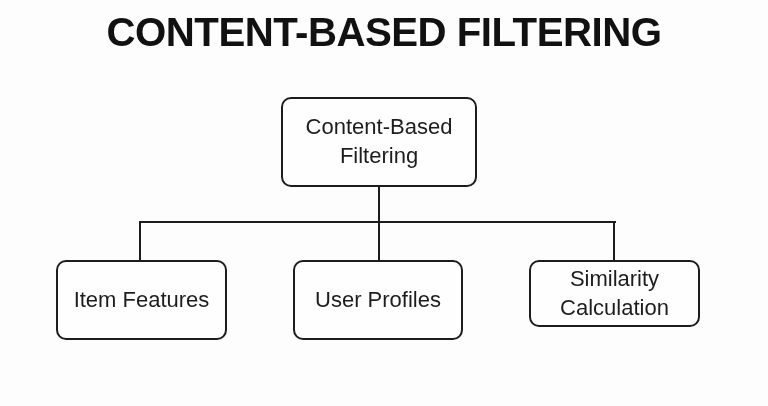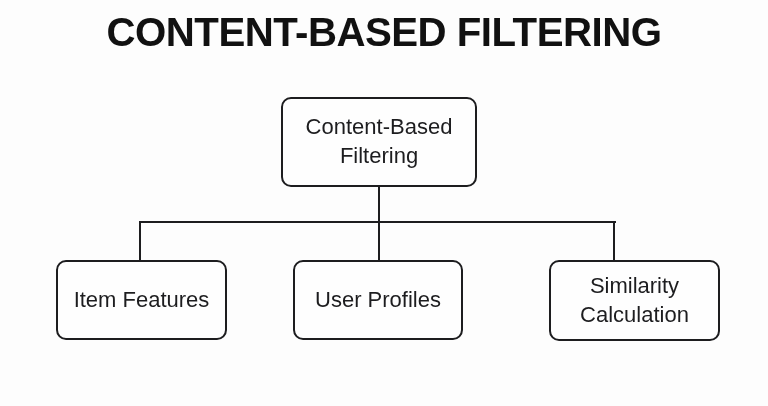--- a/index.html
+++ b/index.html
@@ -71,17 +71,17 @@
   </div>
 
   <div class="node" style="left: 56px; top: 260px; width: 171px; height: 80px;">
     <span>Item Features</span>
   </div>
 
   <div class="node" style="left: 293px; top: 260px; width: 170px; height: 80px; text-align: center;">
     <span>User Profiles</span>
   </div>
 
-  <div class="node" style="left: 529px; top: 260px; width: 171px; height: 81px; margin-left: 20px;">
+  <div class="node" style="left: 529px; top: 260px; width: 171px; height: 67px;">
     <span>Similarity Calculation</span>
   </div>
 
 </div>
 
 </body></html>

